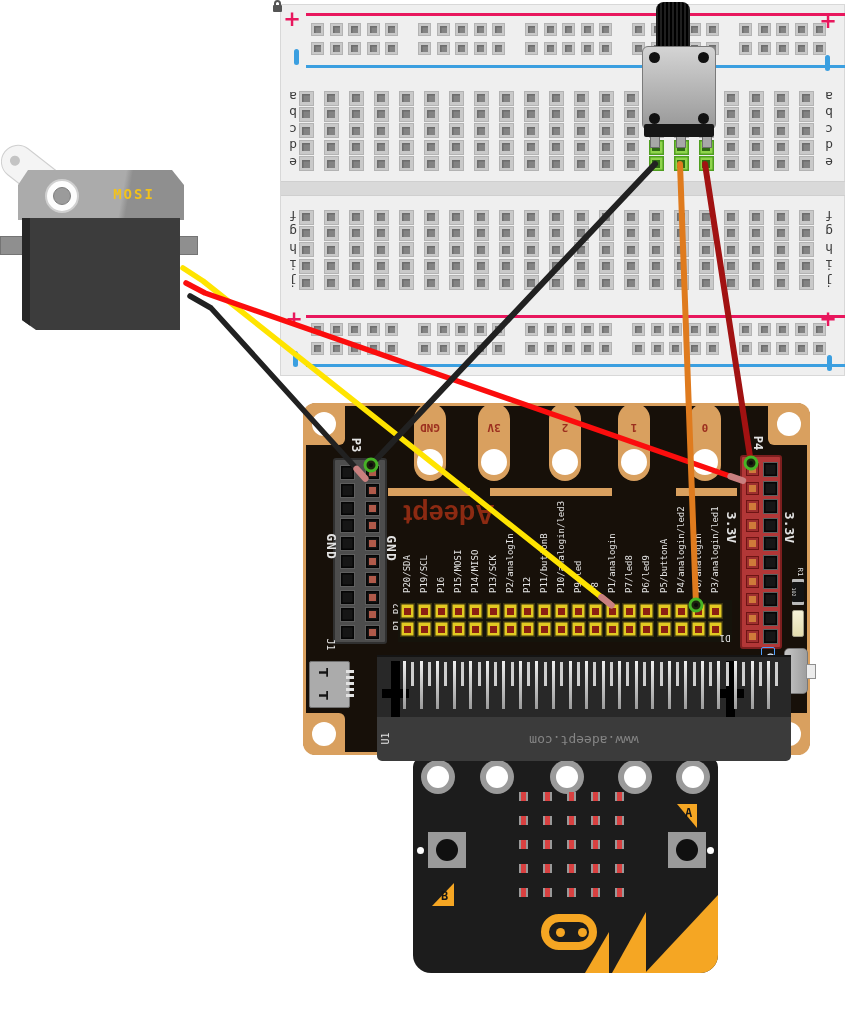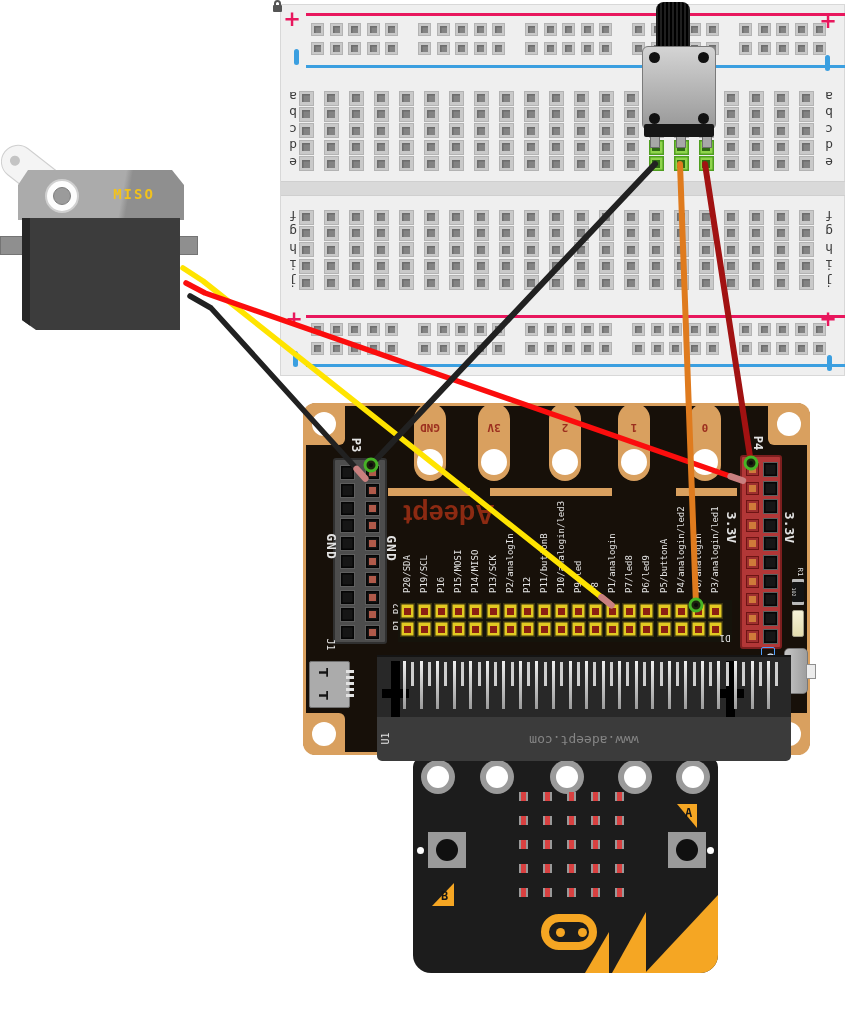--- a/index.html
+++ b/index.html
@@ -453,21 +453,21 @@
       <div class="lockbody"></div>
     </div>
 
   <div class="abs" style="left:0;top:0;width:845px;height:1019px;z-index:4;pointer-events:none;">
     <div class="servo-paddle">
         <div class="tiphole"></div>
       </div>
     <div class="servo-cap"></div>
     <div class="servo-hub"></div>
     <div class="servo-hub-inner"></div>
-    <div class="servo-label">MISO</div>
+    <div class="servo-label">MOSI</div>
     <div class="servo-tab" style="left:0;width:24px;"></div>
     <div class="servo-tab" style="left:170px;width:28px;"></div>
     <div class="servo-body"></div>
   </div>
 
   <div class="abs" style="left:0;top:0;width:845px;height:1019px;z-index:4;pointer-events:none;">
     <div class="pot-leg" style="left:650px;"></div>
     <div class="pot-leg" style="left:676px;"></div>
     <div class="pot-leg" style="left:702px;"></div>
     <div class="pot-shaft"></div>

